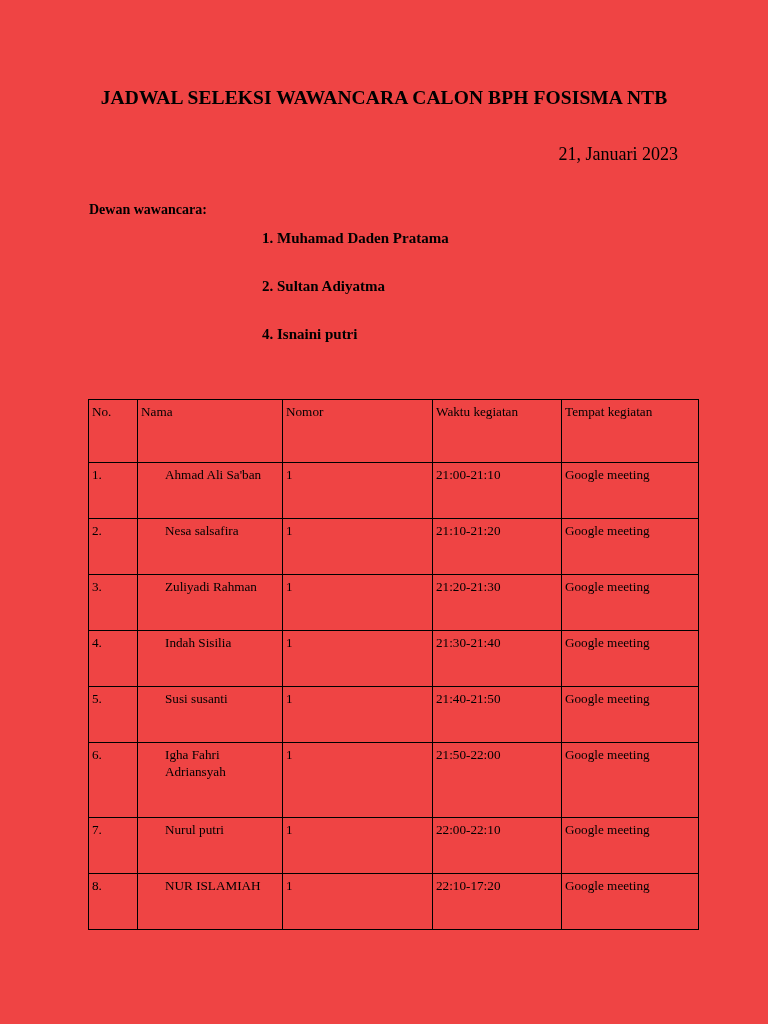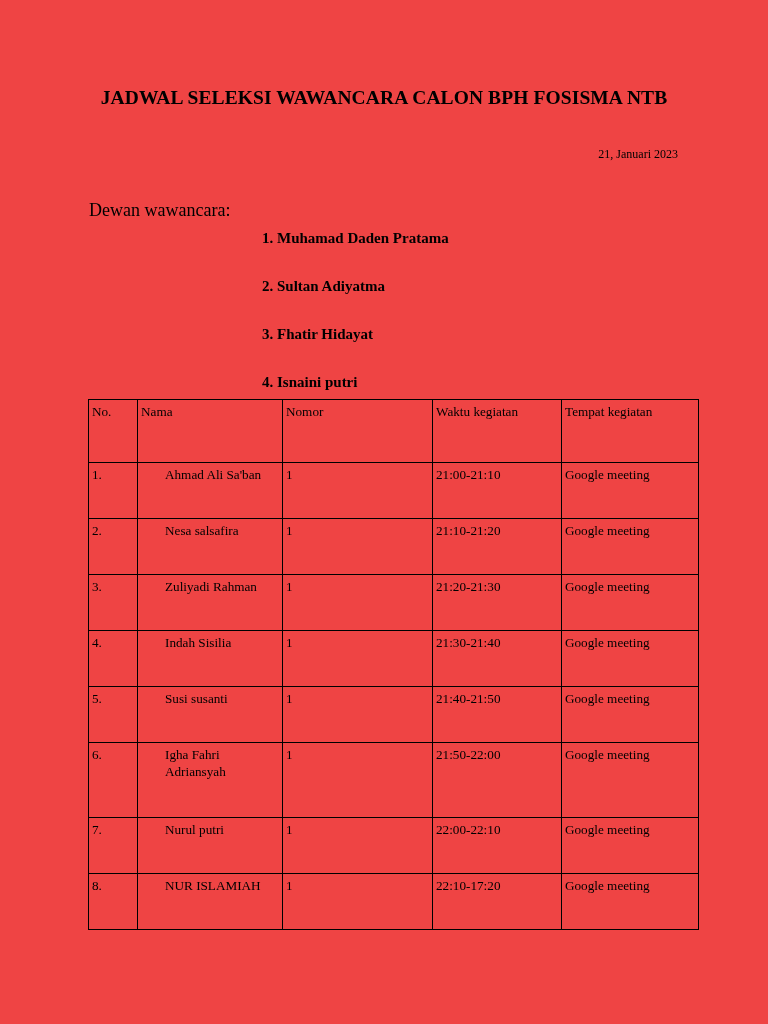--- a/index.html
+++ b/index.html
@@ -37,31 +37,31 @@
     letter-spacing: 0.1px;
   }
 
   
   .doc-date {
     position: absolute;
     left: 88px;
     top: 145px;
     width: 590px;
     text-align: right;
-    font-size: 12px;
+    font-size: 18px;
     line-height: 18px;
   }
 
   
   .panel-label {
     position: absolute;
     left: 89px;
     top: 200px;
-    font-size: 18px;
-    font-weight: normal;
+    font-size: 14px;
+    font-weight: bold;
     line-height: 20px;
   }
   .panel-list {
     position: absolute;
     left: 262px;
     top: 228px;
     width: 330px;
   }
   .panel-item {
     font-size: 15px;
@@ -111,21 +111,20 @@
 
   <div class="doc-title">JADWAL SELEKSI WAWANCARA CALON BPH FOSISMA NTB</div>
 
   <div class="doc-date">21, Januari 2023</div>
 
   <div class="panel-label">Dewan wawancara:</div>
 
   <div class="panel-list">
     <div class="panel-item">1. Muhamad Daden Pratama</div>
     <div class="panel-item">2. Sultan Adiyatma</div>
-    <div class="panel-item">3. Fhatir Hidayat</div>
     <div class="panel-item">4. Isnaini putri</div>
   </div>
 
   <table class="schedule-table">
     <thead>
       <tr>
         <td class="col-no">No.</td>
         <td class="col-nama">Nama</td>
         <td class="col-nomor">Nomor</td>
         <td class="col-waktu">Waktu kegiatan</td>

